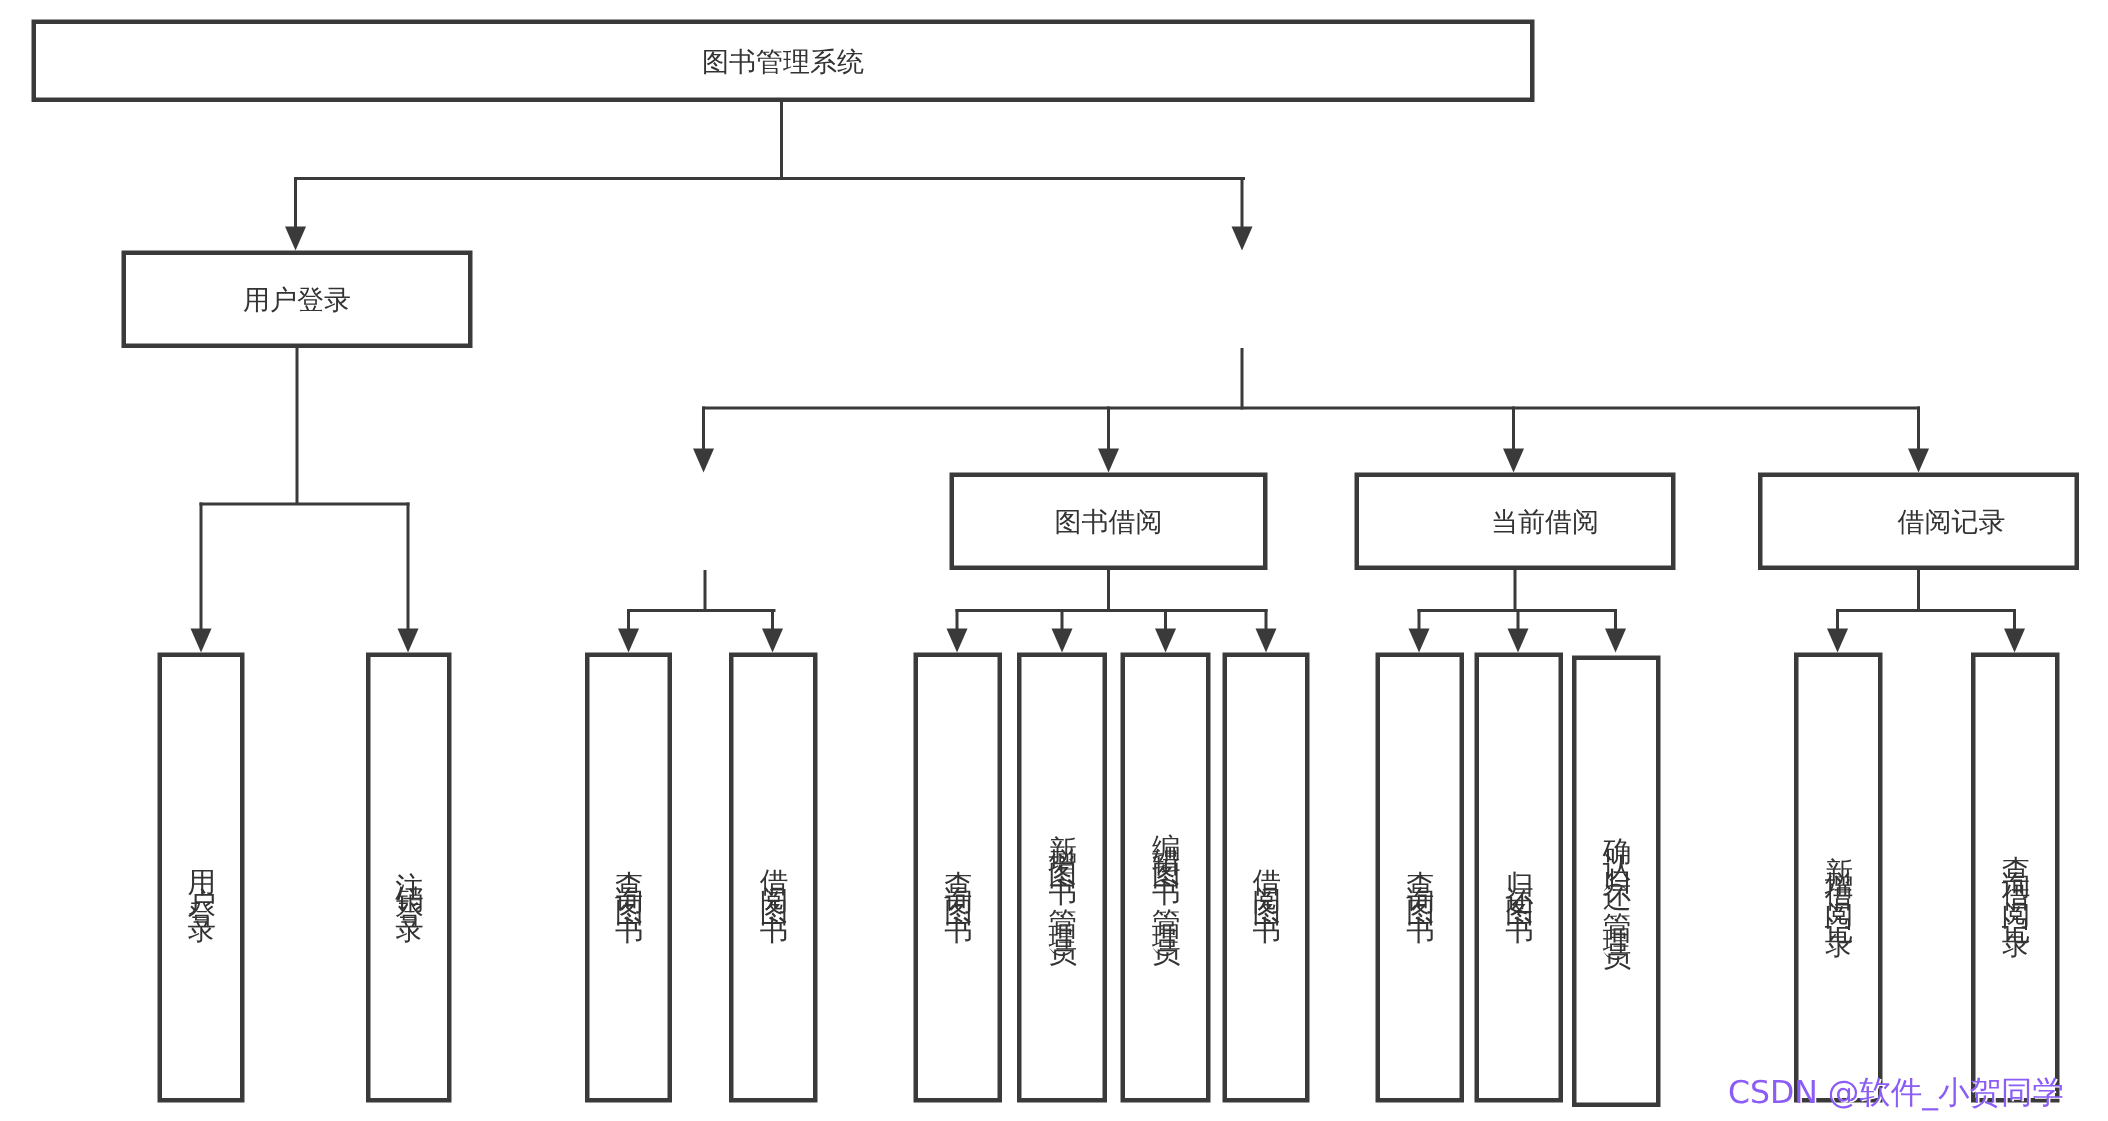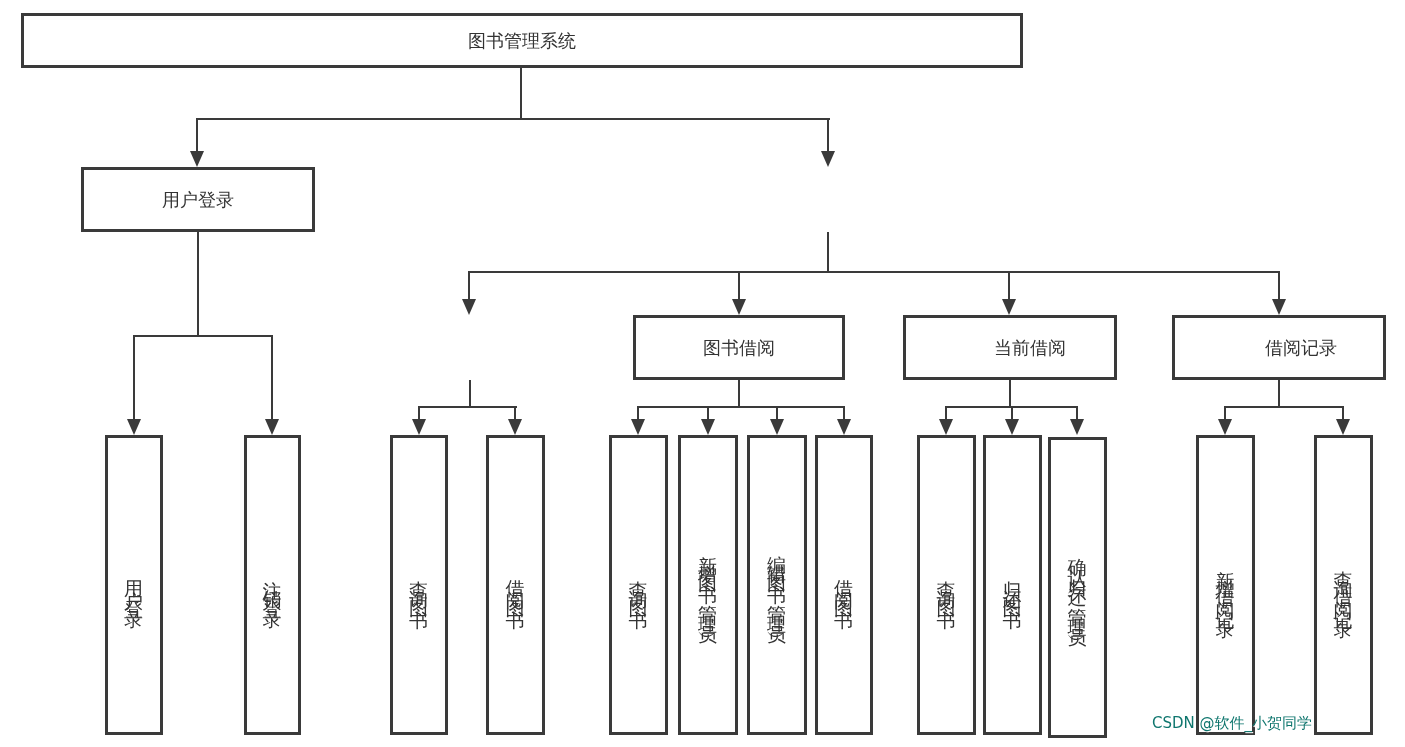--- a/index.html
+++ b/index.html
@@ -47,22 +47,22 @@
     width: 0;
     height: 0;
     border-left: 7px solid transparent;
     border-right: 7px solid transparent;
     border-top: 16px solid #3a3a3a;
   }
   .watermark {
     position: absolute;
     left: 1152px;
     top: 714px;
-    font-size: 15px;
-    color: #0f766e;
+    font-size: 21px;
+    color: #8b5cf6;
     white-space: nowrap;
     text-shadow: 1px 1px 0 #ffffff;
   }
 </style>
 </head>
 <body>
 
 <div id="stage">
 
   <div class="box" style="left:21px; top:13px; width:1002px; height:55px;">

